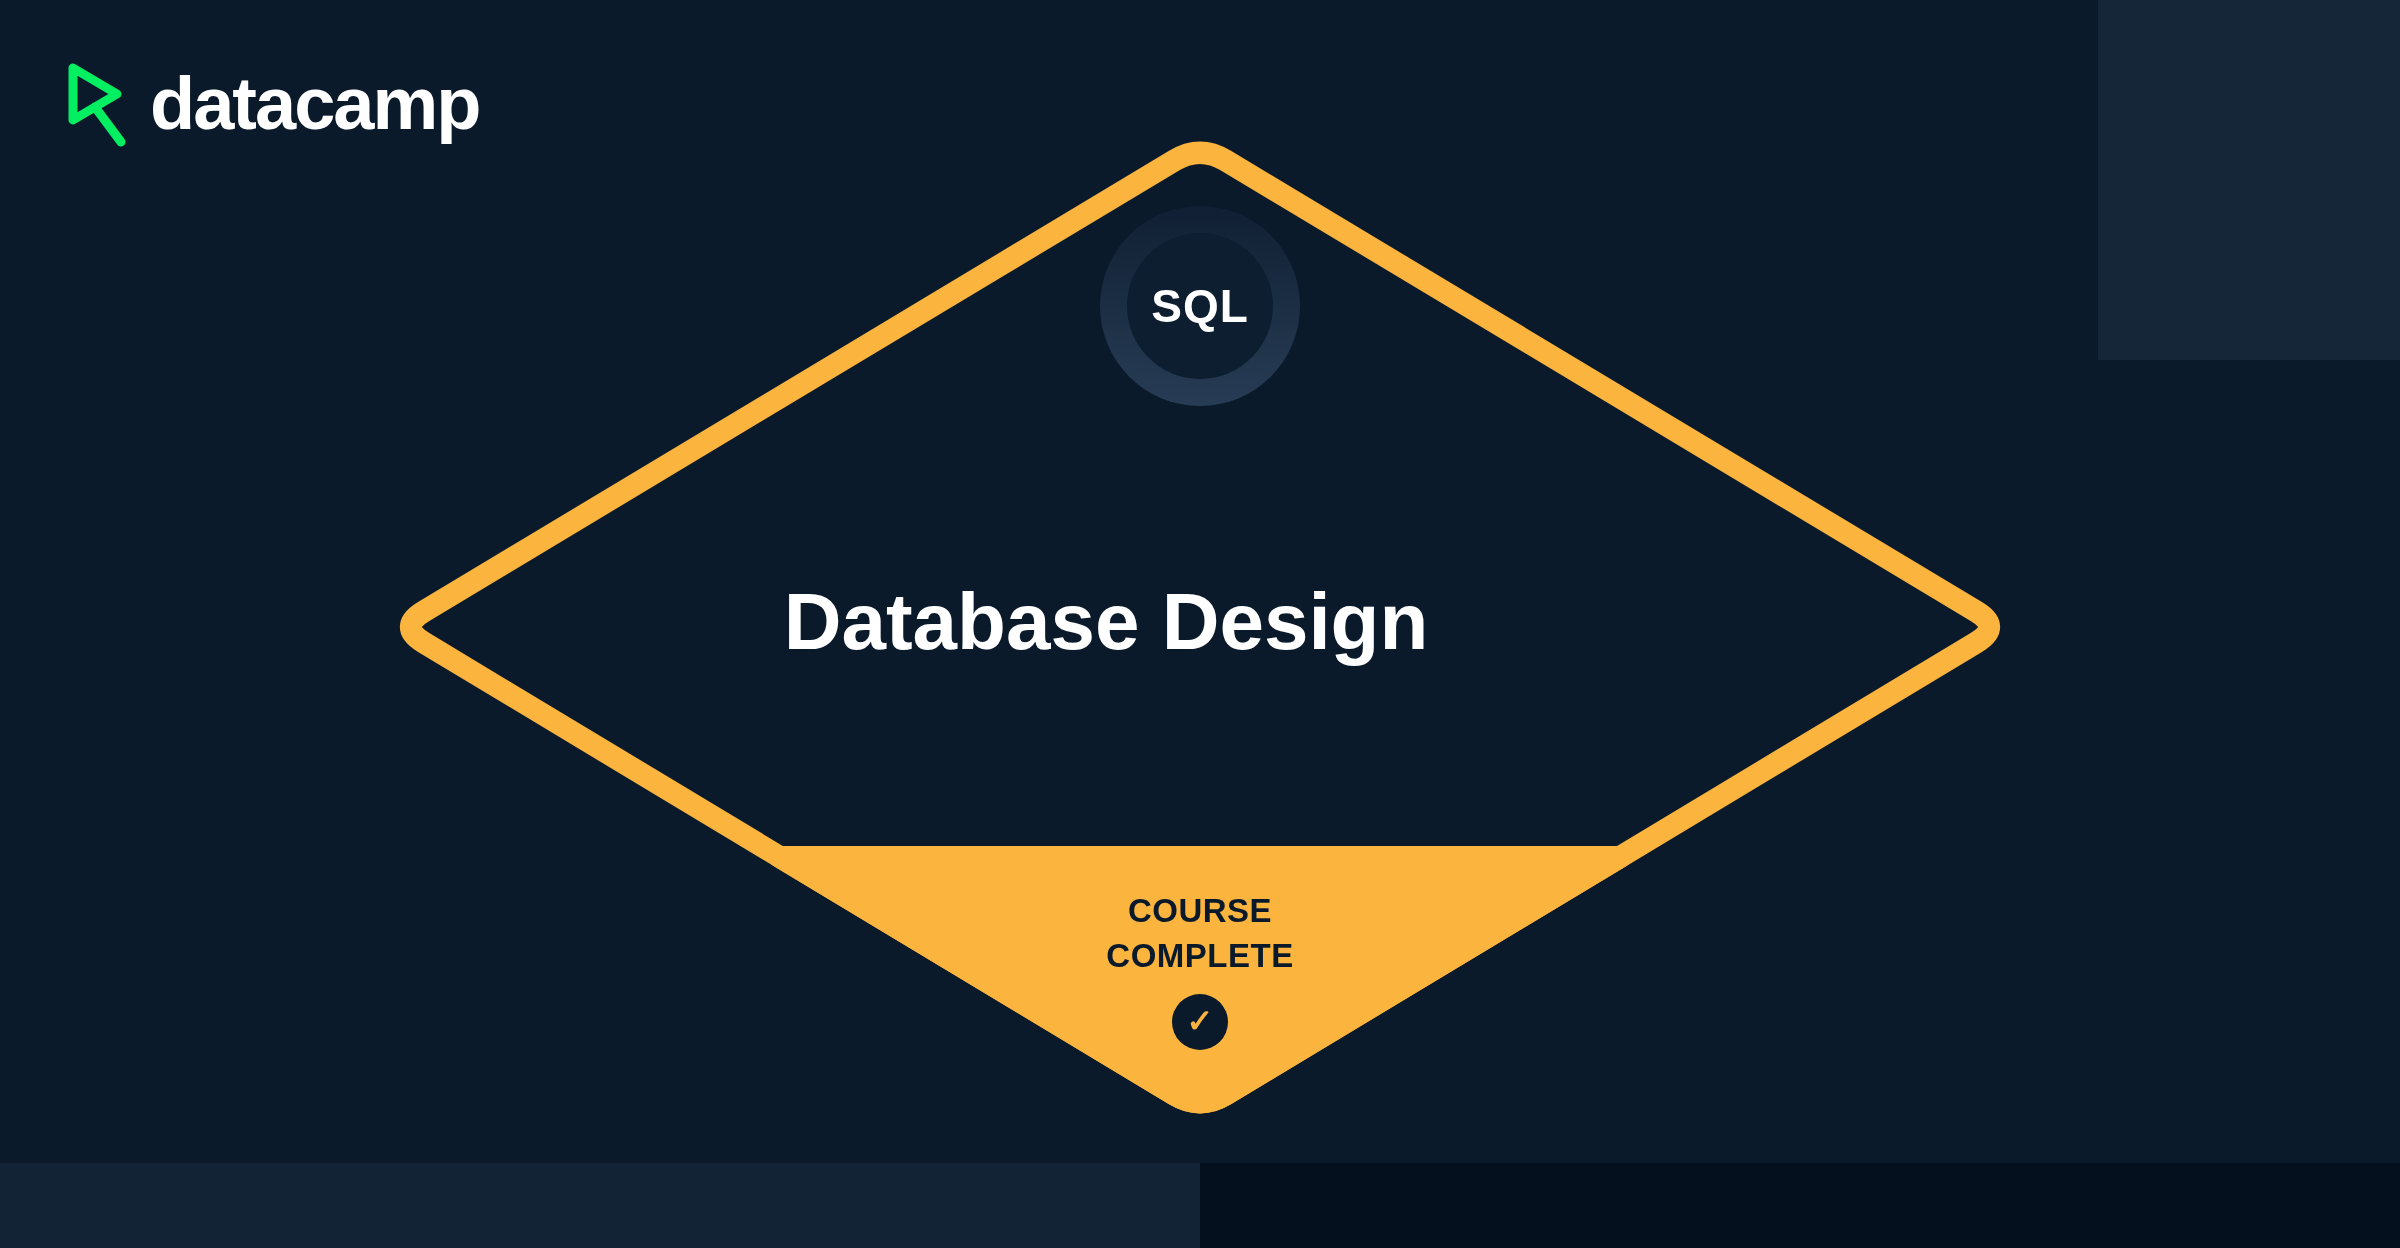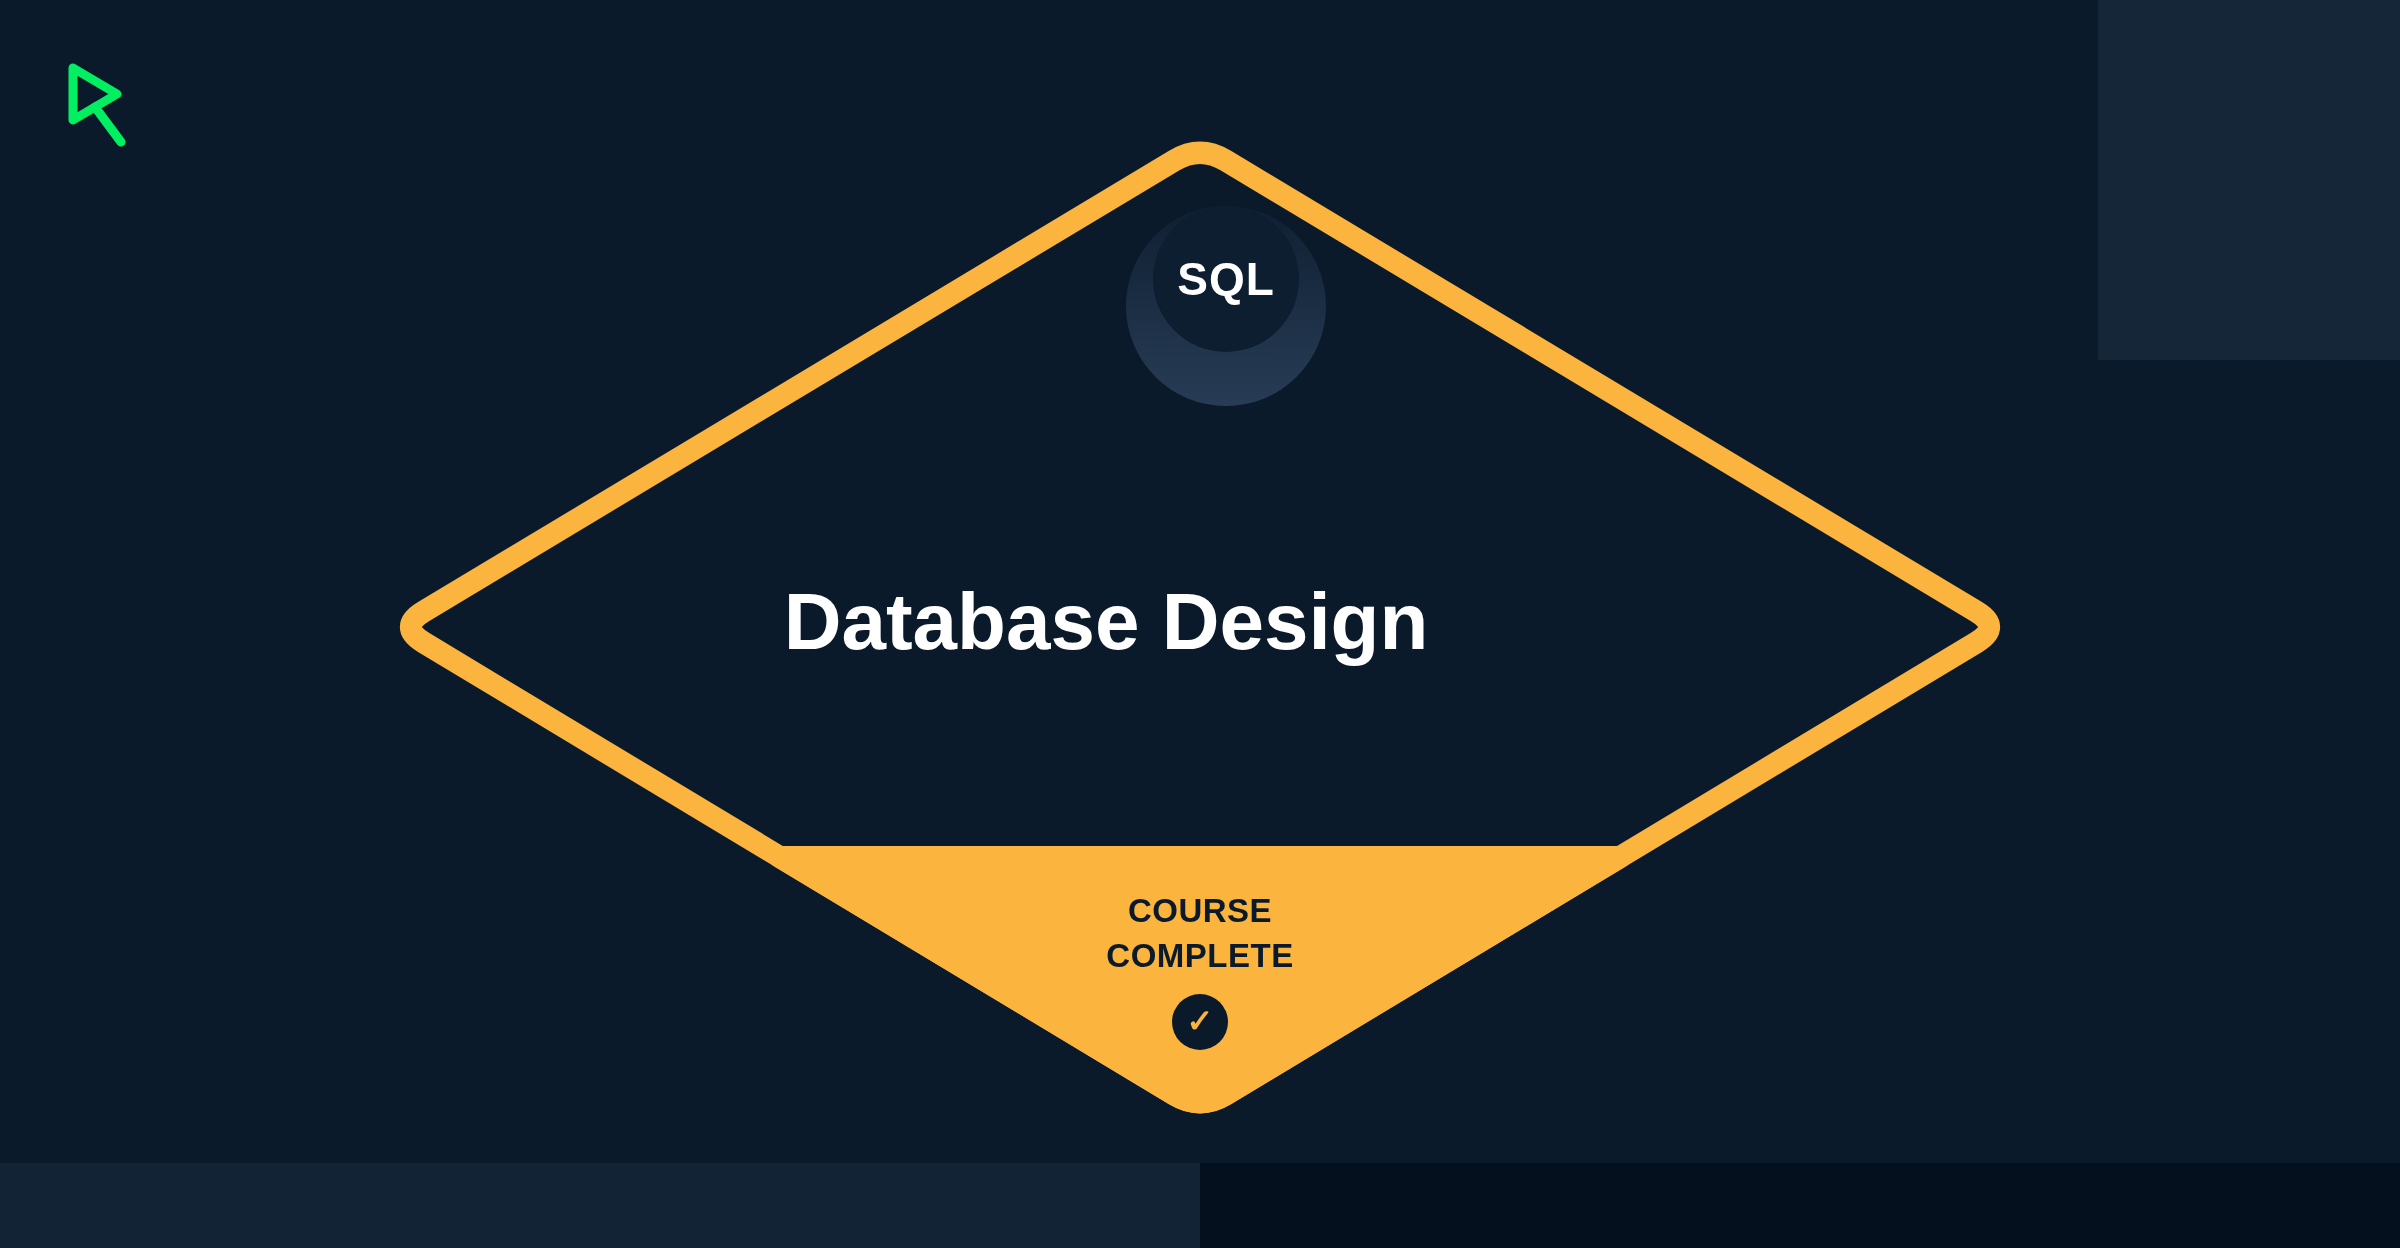--- a/index.html
+++ b/index.html
@@ -65,25 +65,25 @@
   }
   .diamond-fill {
     fill: var(--accent, #FBB43E);
     stroke: var(--accent, #FBB43E);
     stroke-width: 22;
     stroke-linejoin: round;
   }
 
   
   .tech-badge {
-    position: absolute; left: 1126px; top: 206px;
+    position: absolute; left: 1100px; top: 206px;
     width: 200px; height: 200px;
     border-radius: 50%;
     background: linear-gradient(180deg, #101F33 0%, #2C435C 120%);
-    display: flex; justify-content: center;
+    display: flex; align-items: center; justify-content: center;
   }
   .tech-badge-inner {
     width: 146px; height: 146px;
     border-radius: 50%;
     background: #0D1E31;
     display: flex; align-items: center; justify-content: center;
   }
   .tech-label {
     color: var(--text-light, #FFFFFF);
     font-size: 46px;
@@ -143,20 +143,21 @@
 <svg class="badge-svg" viewBox="0 0 2400 1248" xmlns="http://www.w3.org/2000/svg" aria-hidden="true">
   <path class="diamond-outline" d="M1174.3 160.5 Q1200 145 1225.7 160.5 L1976.3 611.5 Q2002 627 1976.3 642.5 L1225.7 1094.5 Q1200 1110 1174.3 1094.5 L423.7 642.5 Q398 627 423.7 611.5 Z"></path>
   <path class="diamond-fill" d="M779.9 857 L1620.1 857 L1225.7 1094.5 Q1200 1110 1174.3 1094.5 Z"></path>
 </svg>
 
 <div class="logo">
   <svg class="logo-icon" viewBox="0 0 66 104" xmlns="http://www.w3.org/2000/svg" aria-hidden="true">
     <path d="M11 68 V16 L55 42 Z"></path>
     <path d="M33 55 L59 90"></path>
   </svg>
+  <span class="wordmark">datacamp</span>
 </div>
 
 <div class="tech-badge">
   <div class="tech-badge-inner">
     <span class="tech-label">SQL</span>
   </div>
 </div>
 
 <h1 class="course-title">Database Design</h1>
 

